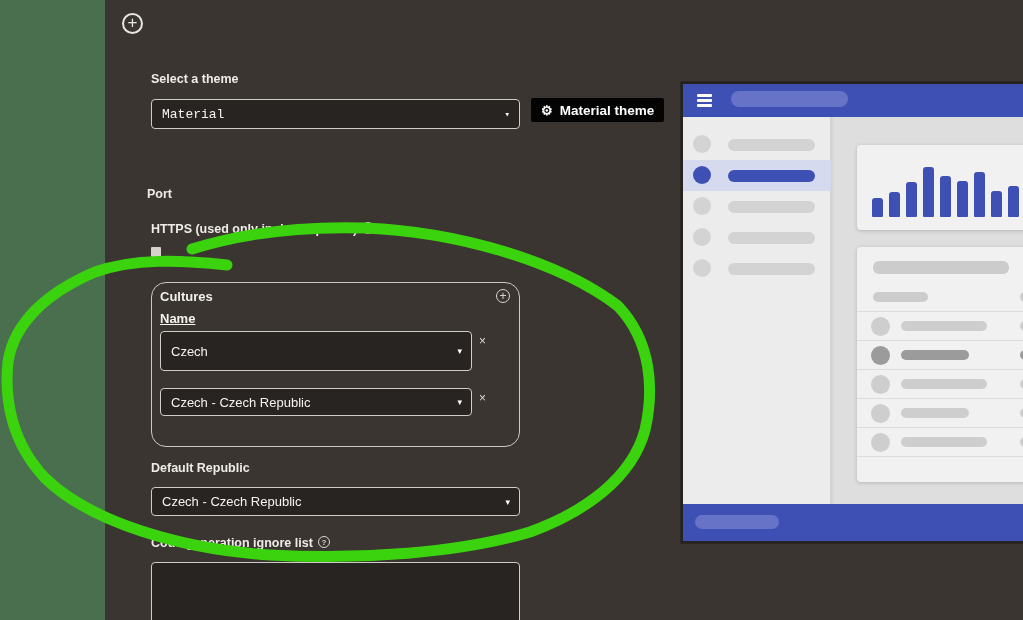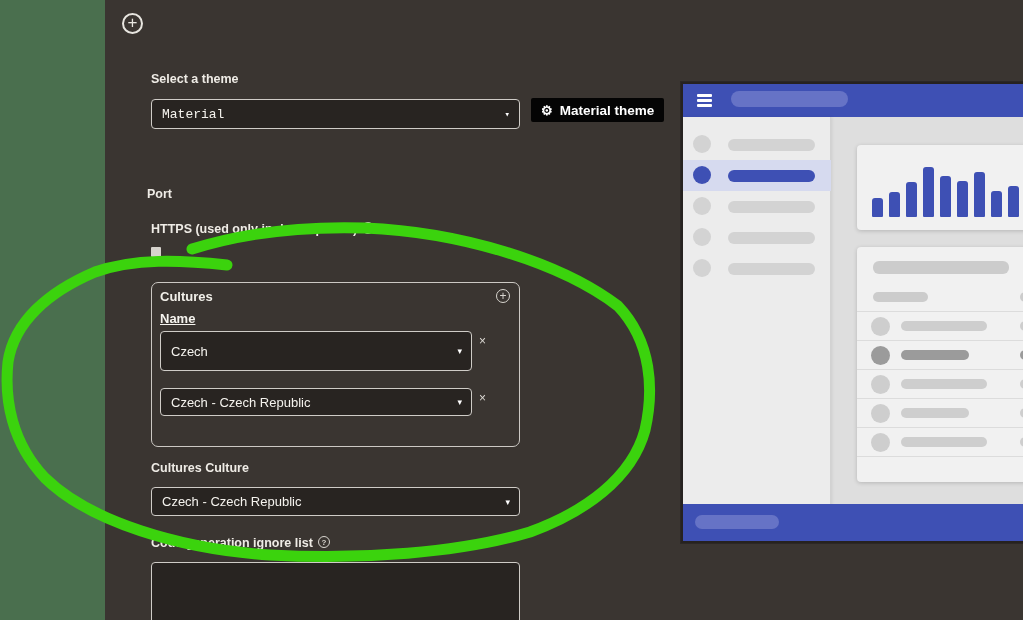--- a/index.html
+++ b/index.html
@@ -37,21 +37,21 @@
   .text-input{padding-right:10px;cursor:text;}
   .customize-btn{
     position:absolute;left:531px;top:98px;height:24px;
     background:#040404;color:#fff;border:none;border-radius:2px;
     display:inline-flex;align-items:center;gap:7px;padding:0 10px;
     font-size:13.5px;font-weight:600;font-family:"Liberation Sans",sans-serif;cursor:pointer;
   }
   .gear{font-size:13px;line-height:1;}
   .checkbox{position:absolute;left:151px;top:247px;width:10px;height:10px;background:#d6d3cd;border-radius:1px;cursor:pointer;}
 
-  .fieldset{position:absolute;left:151px;top:282px;width:369px;height:165px;border:1px solid #ccc9c4;border-radius:7px;background:transparent;}
+  .fieldset{position:absolute;left:151px;top:282px;width:369px;height:165px;border:1px solid #ccc9c4;border-radius:15px;background:transparent;}
   .fieldset-title{position:absolute;left:8px;top:6px;font-size:13px;font-weight:600;color:#f2f0ea;}
   .fieldset-add{
     position:absolute;right:9px;top:6px;width:14px;height:14px;border:1px solid #d8d5cf;border-radius:50%;
     display:flex;align-items:center;justify-content:center;font-size:12px;color:#d8d5cf;cursor:pointer;padding-bottom:1px;
   }
   .col-header{position:absolute;left:8px;top:28px;font-size:13px;font-weight:700;text-decoration:underline;color:#f5f3ee;}
   .remove-x{position:absolute;font-size:12px;color:#dcd9d3;cursor:pointer;line-height:1;}
 
   .textarea{
     position:absolute;left:151px;top:562px;width:369px;height:75px;
@@ -139,21 +139,21 @@
     <span class="remove-x" style="left:327px;top:52px;">×</span>
 
     <div class="dark-field" style="left:8px;top:105px;width:312px;height:28px;">
       <span>Czech - Czech Republic</span>
       <span class="caret">▾</span>
     </div>
     <span class="remove-x" style="left:327px;top:109px;">×</span>
   </div>
 
   <div class="form-label" style="left:151px;top:461px;">
-    <span>Cultures Culture</span>
+    <span>Default Republic</span>
   </div>
   <div class="dark-field" style="left:151px;top:487px;width:369px;height:29px;">
     <span>Czech - Czech Republic</span>
     <span class="caret">▾</span>
   </div>
 
   <div class="form-label" style="left:151px;top:536px;">
     <span>Code generation ignore list</span>
     <span class="help-circle">?</span>
   </div>

